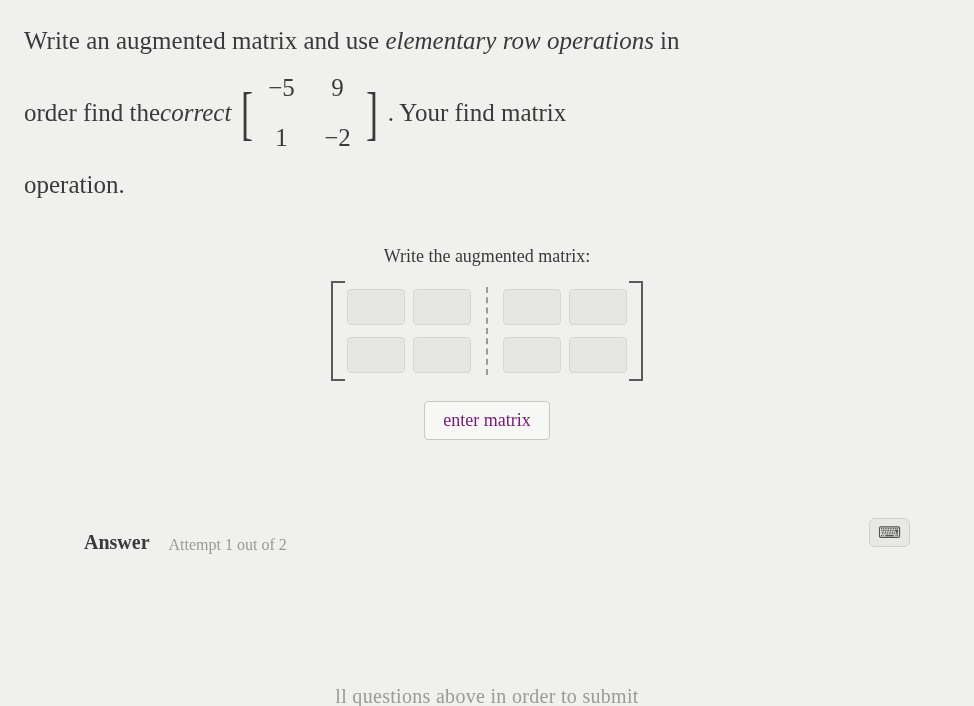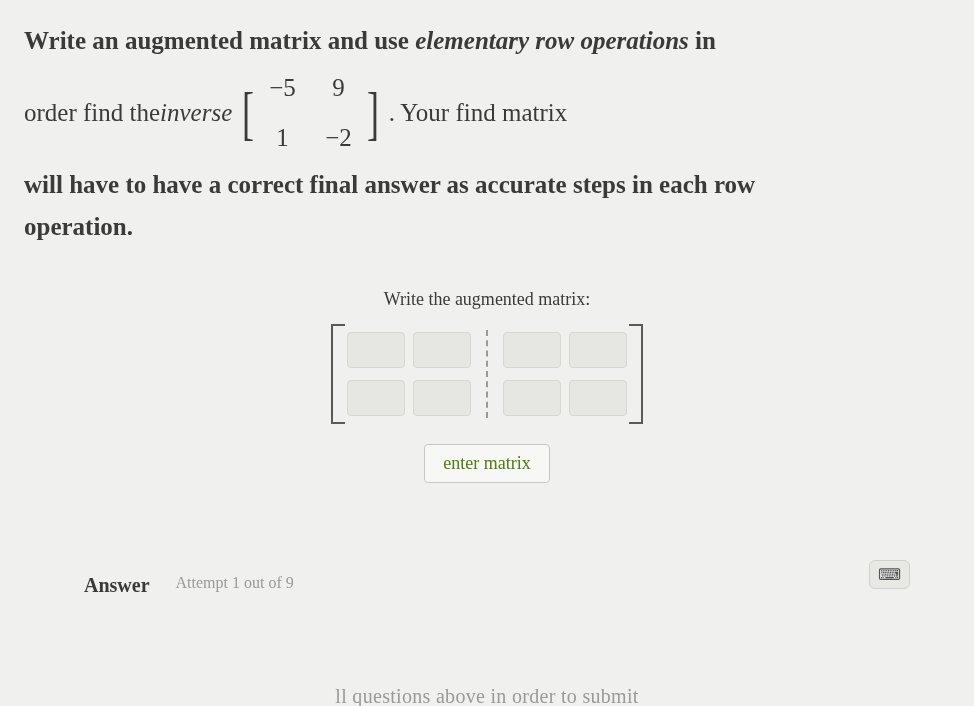--- a/index.html
+++ b/index.html
@@ -107,35 +107,35 @@
       display: flex;
       justify-content: center;
       margin-top: 20px;
     }
     .enter-btn {
       background: #f7f7f5;
       border: 1px solid #c7c7c3;
       border-radius: 4px;
       padding: 8px 18px;
       font-size: 18px;
-      color: #4d7c0f;
+      color: #701a75;
       font-family: Georgia, serif;
       cursor: pointer;
     }
     .answer-row {
       display: flex;
       align-items: center;
       justify-content: space-between;
       margin-top: 70px;
       padding: 0 40px 0 60px;
     }
     .answer-left {
       display: flex;
-      align-items: flex-start;
-      gap: 26px;
+      align-items: flex-end;
+      gap: 19px;
       margin-top: 21px;
     }
     .answer-label {
       font-weight: bold;
       font-size: 20px;
       color: #3a3a3a;
     }
     .attempt-text {
       font-size: 16px;
       color: #9a9a97;
@@ -154,51 +154,49 @@
       bottom: -2px;
       left: 0;
       right: 0;
       text-align: center;
       font-size: 20px;
       color: #9a9a97;
       letter-spacing: 0.3px;
     }
     .line-block {
       display: block;
-      font-weight: bold;
     }
     .line-flex {
       display: flex;
       align-items: center;
       flex-wrap: wrap;
     }
   </style>
 </head>
 <body>
 
 <div class="question-text">
   <span class="line-block">
     <span>Write an augmented matrix and use </span><span class="italic">elementary row operations</span><span> in</span>
   </span>
   <span class="line-flex">
     <span>order find the </span>
-    <span class="italic">inverse</span>
+    <span class="italic">correct</span>
     <span class="matrix-inline">
       <span class="matrix-bracket">[</span>
       <span class="matrix-cells">
         <span>−5</span>
         <span>9</span>
         <span>1</span>
         <span>−2</span>
       </span>
       <span class="matrix-bracket">]</span>
     </span>
     <span> . Your find matrix</span>
   </span>
-  <span class="line-block">will have to have a correct final answer as accurate steps in each row</span>
   <span class="line-block">operation.</span>
 </div>
 
 <div class="prompt-heading">Write the augmented matrix:</div>
 
 <div class="augmented-wrap">
   <div class="augmented-matrix">
     <div class="aug-bracket-l"></div>
     <div class="aug-grid">
       <input class="aug-cell" style="grid-area: 1 / 1;" value="">
@@ -215,18 +213,18 @@
   </div>
 </div>
 
 <div class="enter-btn-wrap">
   <button class="enter-btn">enter matrix</button>
 </div>
 
 <div class="answer-row">
   <div class="answer-left">
     <span class="answer-label">Answer</span>
-    <span class="attempt-text">Attempt 1 out of 9</span>
+    <span class="attempt-text">Attempt 1 out of 2</span>
   </div>
   <button class="keyboard-icon">⌨</button>
 </div>
 
 <div class="bottom-text">ll questions above in order to submit</div>
 
 </body></html>

